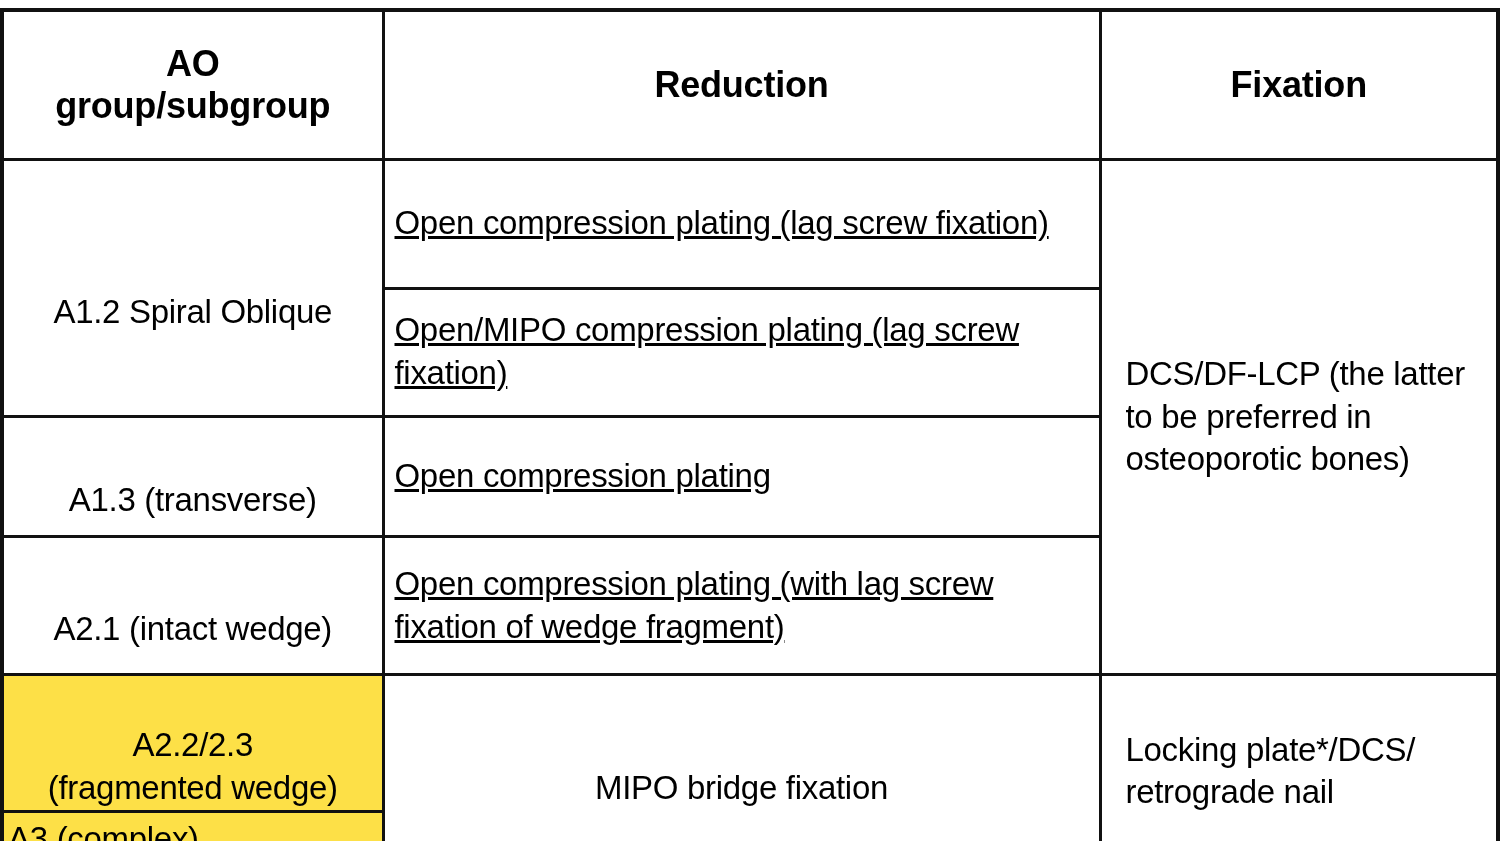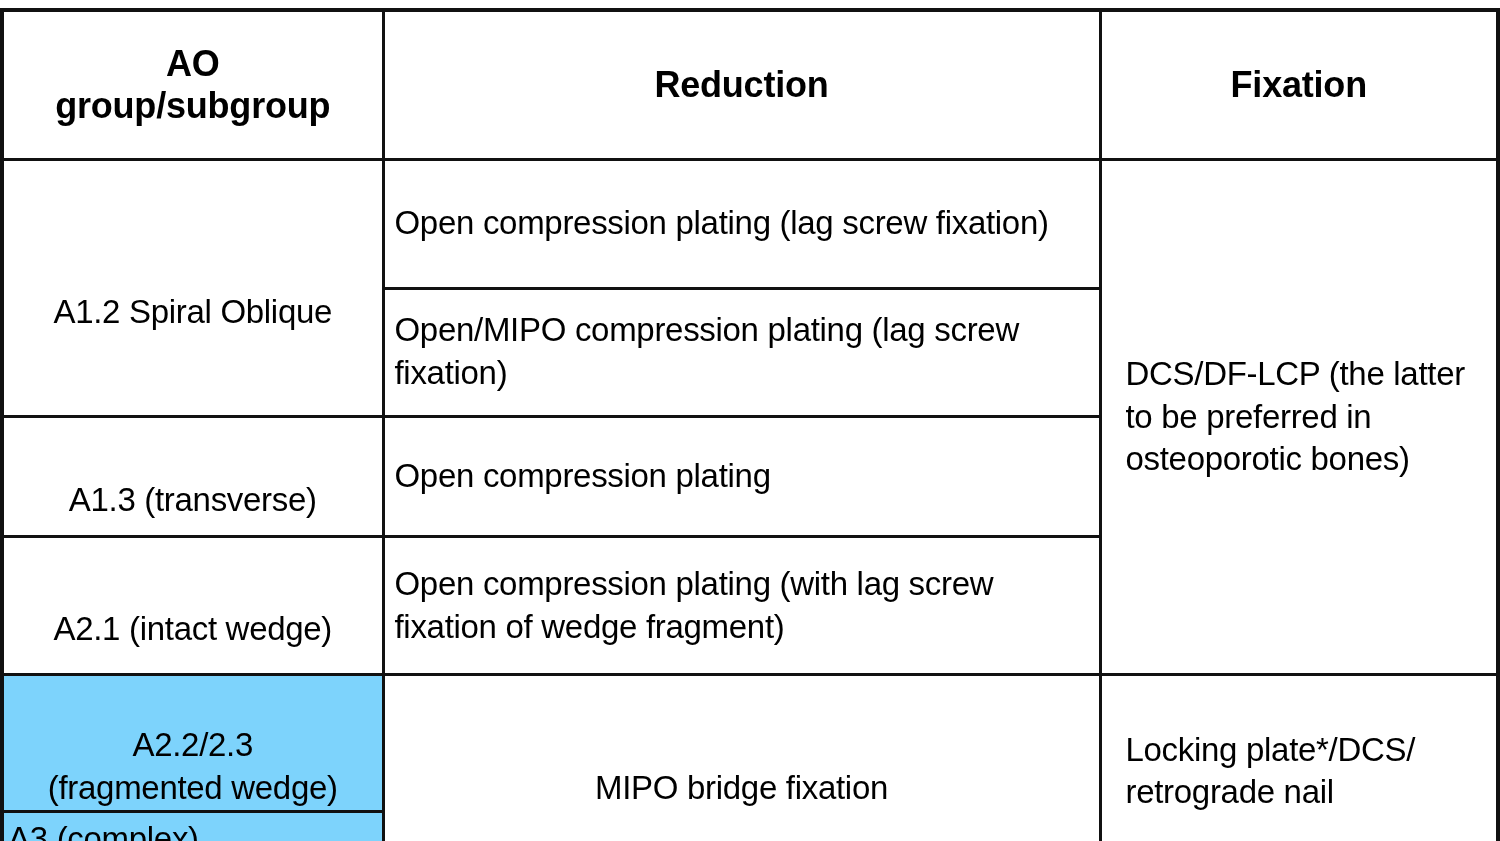--- a/index.html
+++ b/index.html
@@ -72,21 +72,21 @@
   .grp .cell-inner { padding: 0 6px; margin-top: 48px; }
 
   .grp-left {
     text-align: left;
   }
   .grp-left .cell-inner { padding: 0 6px 0 4px; }
 
   .red {
     text-align: left;
   }
-  .red .cell-inner { padding: 0 10px 0 10px; }
+  .red .cell-inner { padding: 0 10px 0 10px; text-decoration: underline; }
 
   .red-center {
     text-align: center;
   }
   .red-center .cell-inner { padding: 0 10px; margin-top: 34px; }
 
   .fix {
     text-align: left;
   }
   .fix .cell-inner { padding: 0 6px 0 24px; }
@@ -123,21 +123,21 @@
     border-collapse: collapse;
     table-layout: fixed;
     width: 100%;
     height: 100%;
     border: 0;
   }
   table.stack td {
     border: 0;
     padding: 0;
     vertical-align: middle;
-    background: #7dd3fc;
+    background: #fde047;
   }
   table.stack tr.top td {
     border-bottom: 3px solid #111111;
     height: 119px;
   }
   table.stack tr.bot td {
     height: 54px;
   }
 
   

